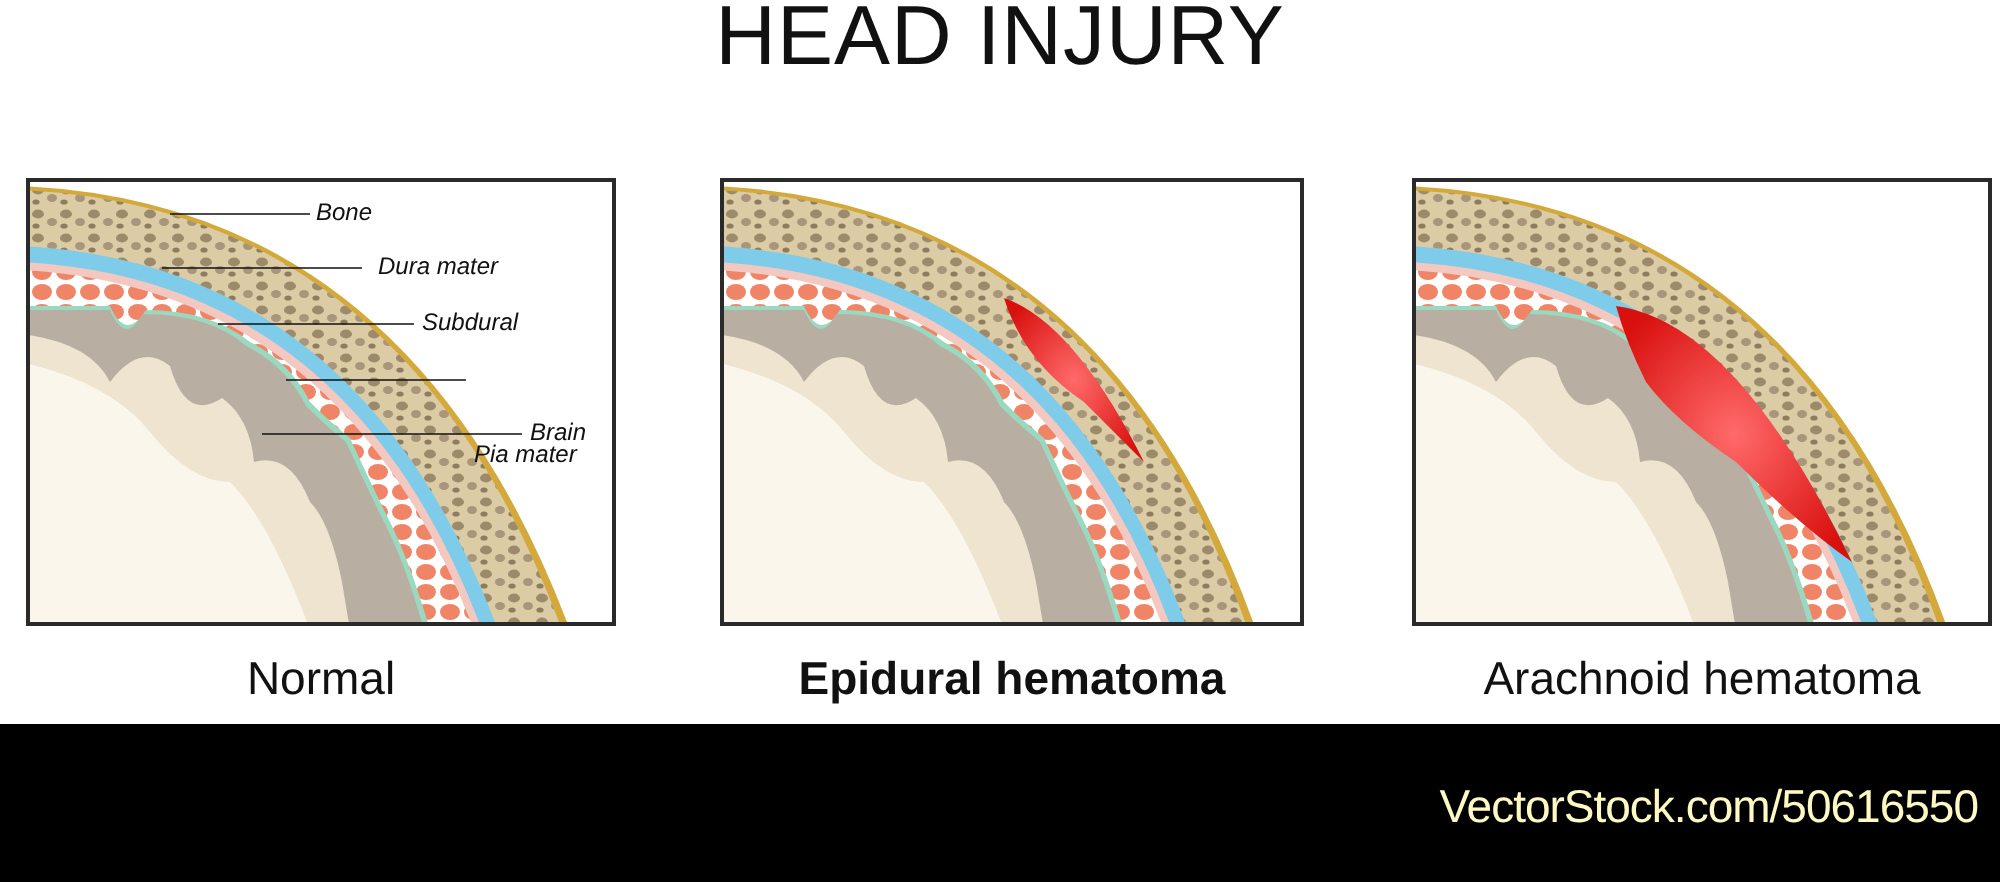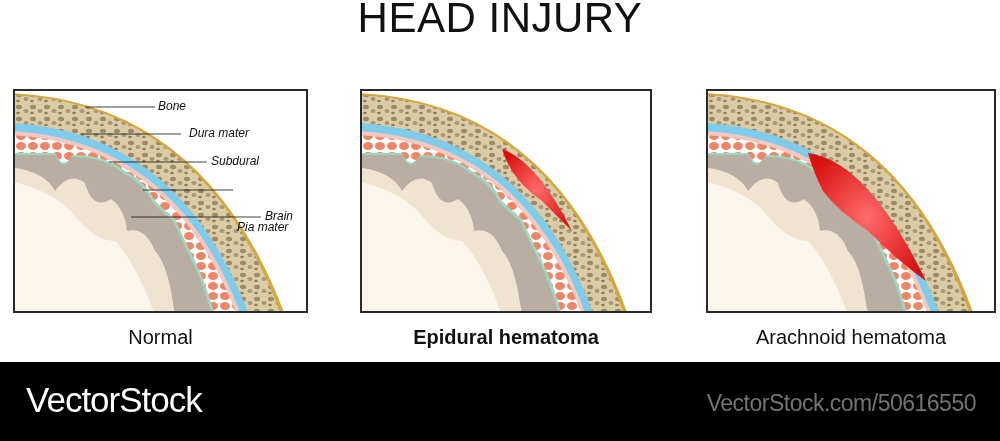--- a/index.html
+++ b/index.html
@@ -1,23 +1,23 @@
 <!DOCTYPE html>
 <html><head>
 <meta charset="utf-8">
 <style>
   html,body{margin:0;padding:0;background:#fff;}
   body{width:1000px;height:441px;position:relative;overflow:hidden;font-family:"Liberation Sans",sans-serif;}
   .title{position:absolute;left:0;width:1000px;top:-6px;text-align:center;font-size:42px;color:#111;letter-spacing:0.5px;}
   .panel{position:absolute;top:89px;height:224px;border:2px solid #2a2a2a;box-sizing:border-box;background:#fff;overflow:hidden;font-style:italic;}
   .panel svg{position:absolute;left:0;top:0;}
-  .caption{position:absolute;top:326px;font-size:20px;color:#111;text-align:center;}
+  .caption{position:absolute;top:326px;font-size:23px;color:#111;text-align:center;}
   .footer{position:absolute;left:0;top:362px;width:1000px;height:79px;background:#000;}
   .brand{position:absolute;left:26px;top:18px;font-size:35px;color:#fff;letter-spacing:-1px;}
-  .stockid{position:absolute;right:24px;top:28px;font-size:23px;color:#737373;letter-spacing:-0.5px;}
+  .stockid{position:absolute;right:11px;top:28px;font-size:23px;color:#fef9c3;letter-spacing:-0.5px;}
   .lbl{position:absolute;font-size:12px;color:#111;}
 </style>
 </head>
 <body>
 
 <svg width="0" height="0" style="position:absolute">
   <defs>
     <pattern id="pores" width="14" height="12" patternUnits="userSpaceOnUse">
       <rect width="14" height="12" fill="#dccca6"></rect>
       <ellipse cx="4" cy="4" rx="3" ry="2.2" fill="#9c8a6a"></ellipse>
@@ -93,15 +93,14 @@
     <path d="M-5,62 L40,62 Q48,80 58,64 Q90,64 110,80 Q130,90 140,110 Q150,120 160,128 Q170,150 180,170 Q190,190 200,224 L-5,224 Z" fill="#9ad8c0"></path>
     <path d="M-5,64 L40,64 Q48,82 56,66 Q90,66 108,82 Q128,92 138,112 Q148,122 158,130 Q168,152 178,172 Q188,192 197,224 L-5,224 Z" fill="#b8aea2"></path>
     <path d="M-5,76 Q30,80 40,100 Q55,80 70,92 Q78,120 96,108 Q110,118 112,140 Q130,135 140,160 Q150,170 156,200 L160,224 L-5,224 Z" fill="#efe4cf"></path>
     <path d="M-5,90 Q40,100 60,125 Q80,150 100,150 Q120,170 140,224 L-5,224 Z" fill="#faf6ec"></path>
     <path d="M100,62 Q160,70 218,190 Q190,170 160,140 Q130,120 115,100 Q105,80 100,62 Z" fill="url(#blood)"></path>
   </svg>
 </div>
 <div class="caption" style="left:706px;width:290px;">Arachnoid hematoma</div>
 
 <div class="footer">
-  <div class="brand">VectorStock</div>
   <div class="stockid">VectorStock.com/50616550</div>
 </div>
 
 </body></html>

